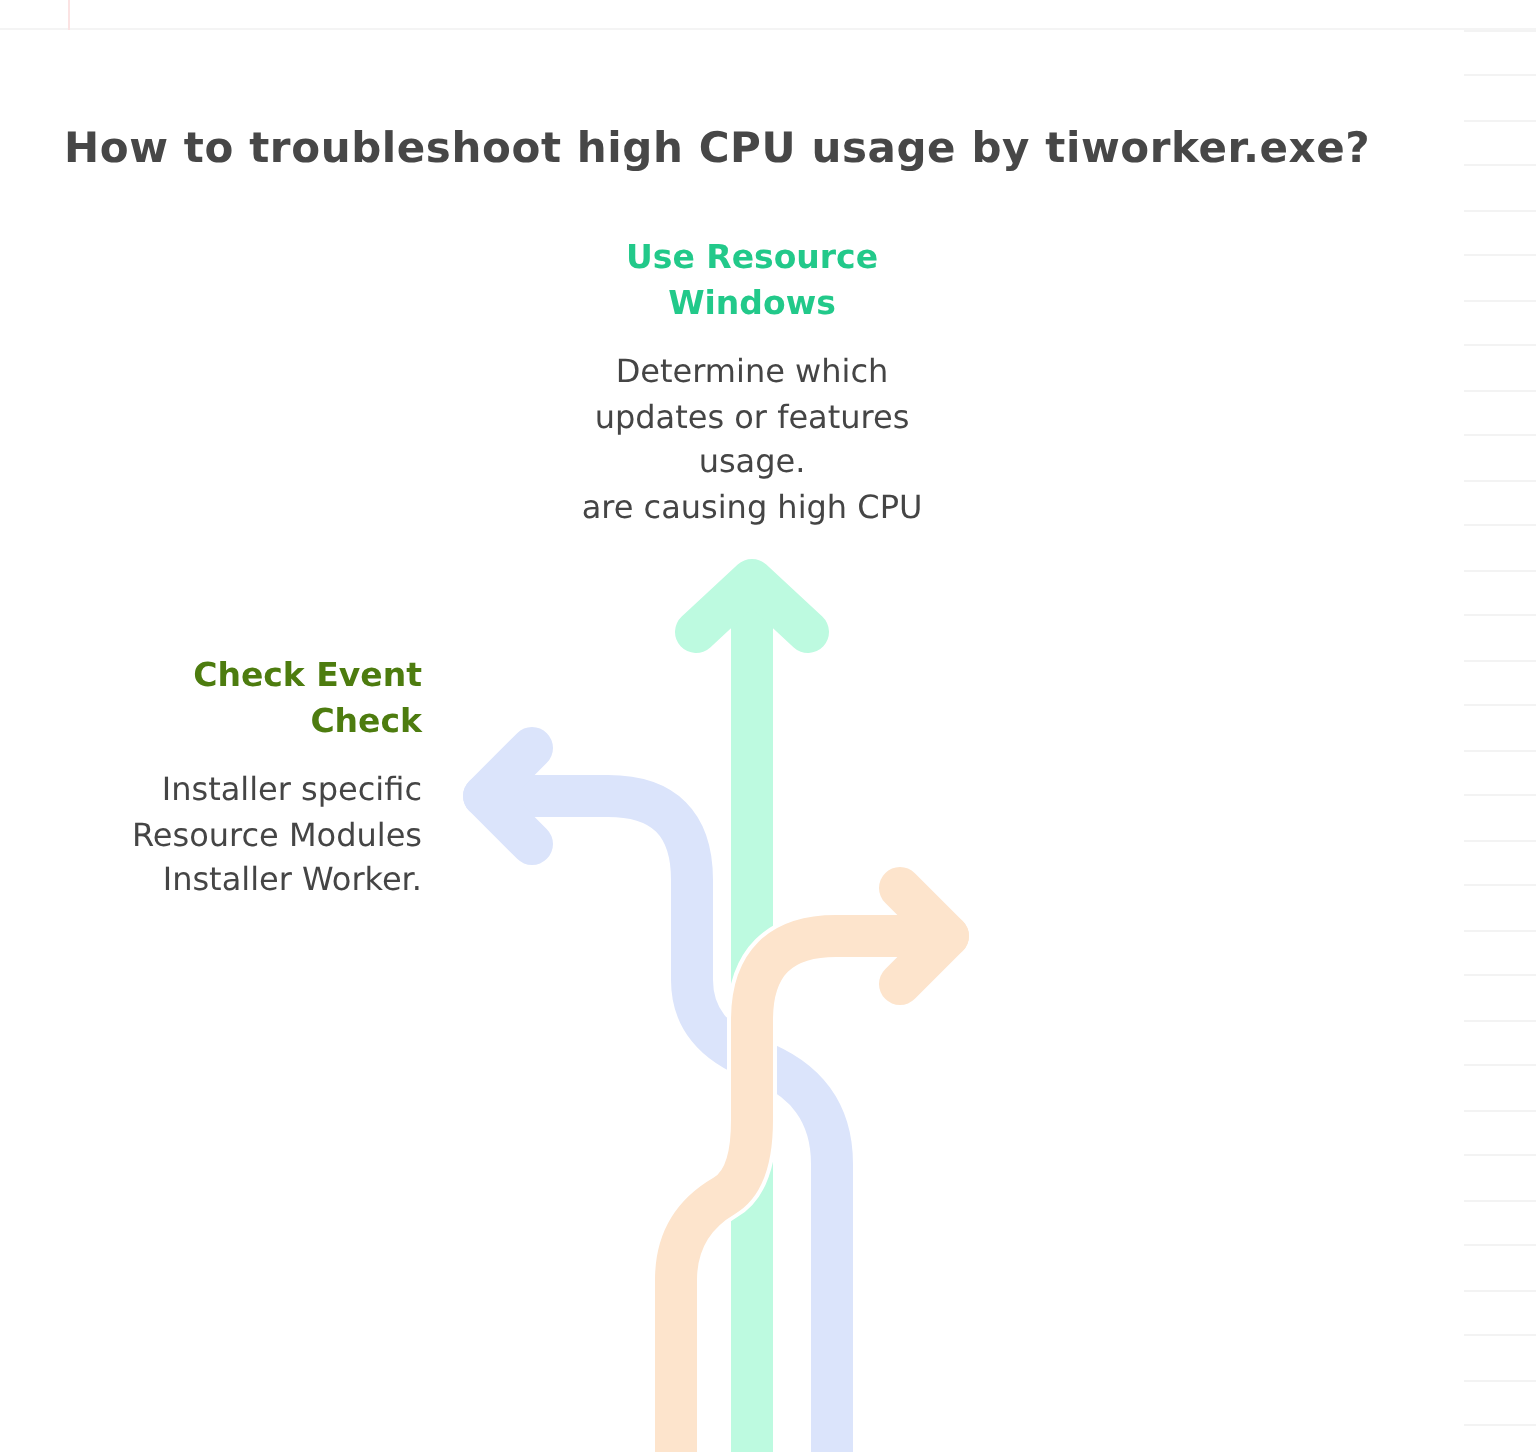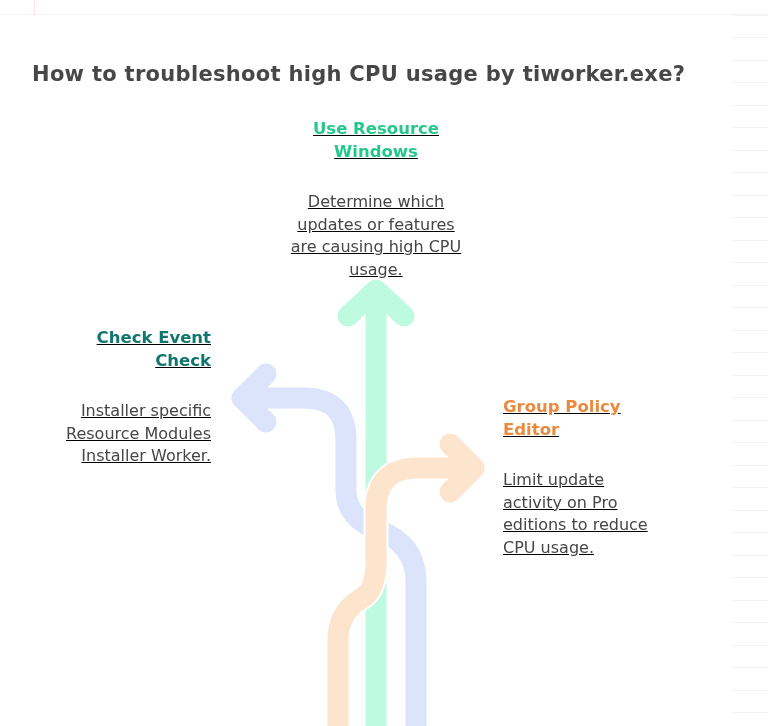--- a/index.html
+++ b/index.html
@@ -49,32 +49,31 @@
       color: #474747;
       letter-spacing: 0.3px;
       white-space: nowrap;
     }
     svg.arrows {
       position: absolute;
       left: 0; top: 0;
     }
     .block {
       position: absolute;
-      text-decoration: underline;
     }
     .heading {
       font-size: 16.5px;
       font-weight: bold;
       line-height: 23px;
     }
     .desc {
       font-size: 16px;
       color: #454545;
       line-height: 22.5px;
-      margin-top: 28px;
+      margin-top: 12px;
     }
     .block-center { text-align: center; }
     .block-right { text-align: right; }
     .block-left { text-align: left; }
   </style>
 </head>
 <body>
 
 <div class="canvas">
 
@@ -141,43 +140,31 @@
   </svg>
 
   <div class="block block-center" style="left:262px; top:117px; width:228px;">
     <div class="heading" style="color:#22c98a;">
       <div>Use Resource</div>
       <div>Windows</div>
     </div>
     <div class="desc">
       <div>Determine which</div>
       <div>updates or features</div>
+      <div>usage.</div>
       <div>are causing high CPU</div>
-      <div>usage.</div>
     </div>
   </div>
 
   <div class="block block-right" style="left:20px; top:326px; width:191px;">
-    <div class="heading" style="color:#0f766e;">
+    <div class="heading" style="color:#4d7c0f;">
       <div>Check Event</div>
       <div>Check</div>
     </div>
     <div class="desc">
       <div>Installer specific</div>
       <div>Resource Modules</div>
       <div>Installer Worker.</div>
     </div>
   </div>
 
-  <div class="block block-left" style="left:503px; top:395px; width:200px;">
-    <div class="heading" style="color:#eb8a3e;">
-      <div>Group Policy</div>
-      <div>Editor</div>
-    </div>
-    <div class="desc">
-      <div>Limit update</div>
-      <div>activity on Pro</div>
-      <div>editions to reduce</div>
-      <div>CPU usage.</div>
-    </div>
-  </div>
 
 </div>
 
 </body></html>

